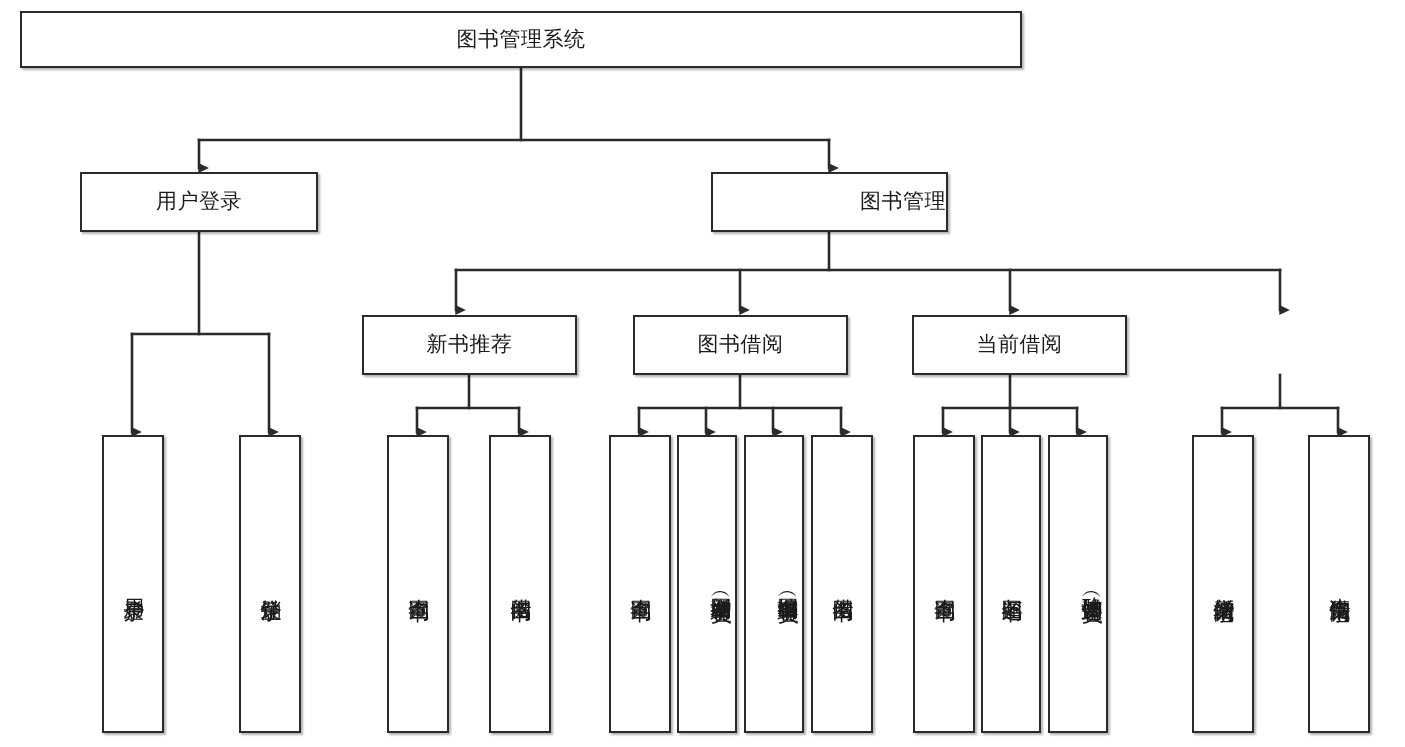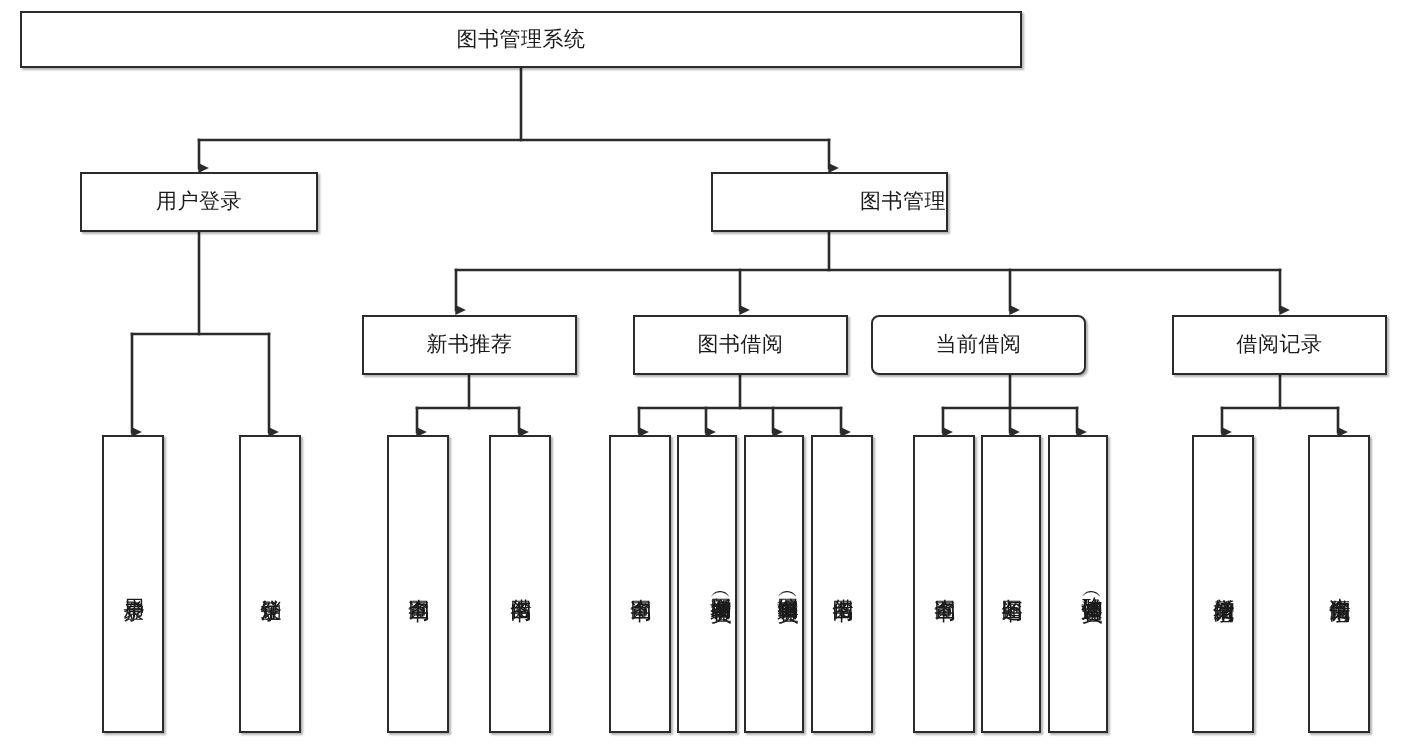--- a/index.html
+++ b/index.html
@@ -139,27 +139,24 @@
   </div>
 
   <div class="node horiz" style="left:633px; top:315px; width:215px; height:60px;">
     <span>图书借阅</span>
   </div>
 
   <div class="node horiz" style="left:362px; top:315px; width:215px; height:60px;">
     <span>新书推荐</span>
   </div>
 
-  <div class="node horiz" style="left:871px; top:315px; width:215px; height:60px;border-radius:8px;">
+  <div class="node horiz" style="left:912px; top:315px; width:215px; height:60px;">
     <span>当前借阅</span>
   </div>
 
-  <div class="node horiz" style="left:1172px; top:315px; width:215px; height:60px;">
-    <span>借阅记录</span>
-  </div>
 
   <div class="node vert" style="left:102px; top:435px; width:62px; height:298px;">
     <span class="vlabel">用户登录</span>
   </div>
 
   <div class="node vert" style="left:239px; top:435px; width:62px; height:298px;">
     <span class="vlabel">注销登录</span>
   </div>
 
   <div class="node vert" style="left:387px; top:435px; width:62px; height:298px;">

